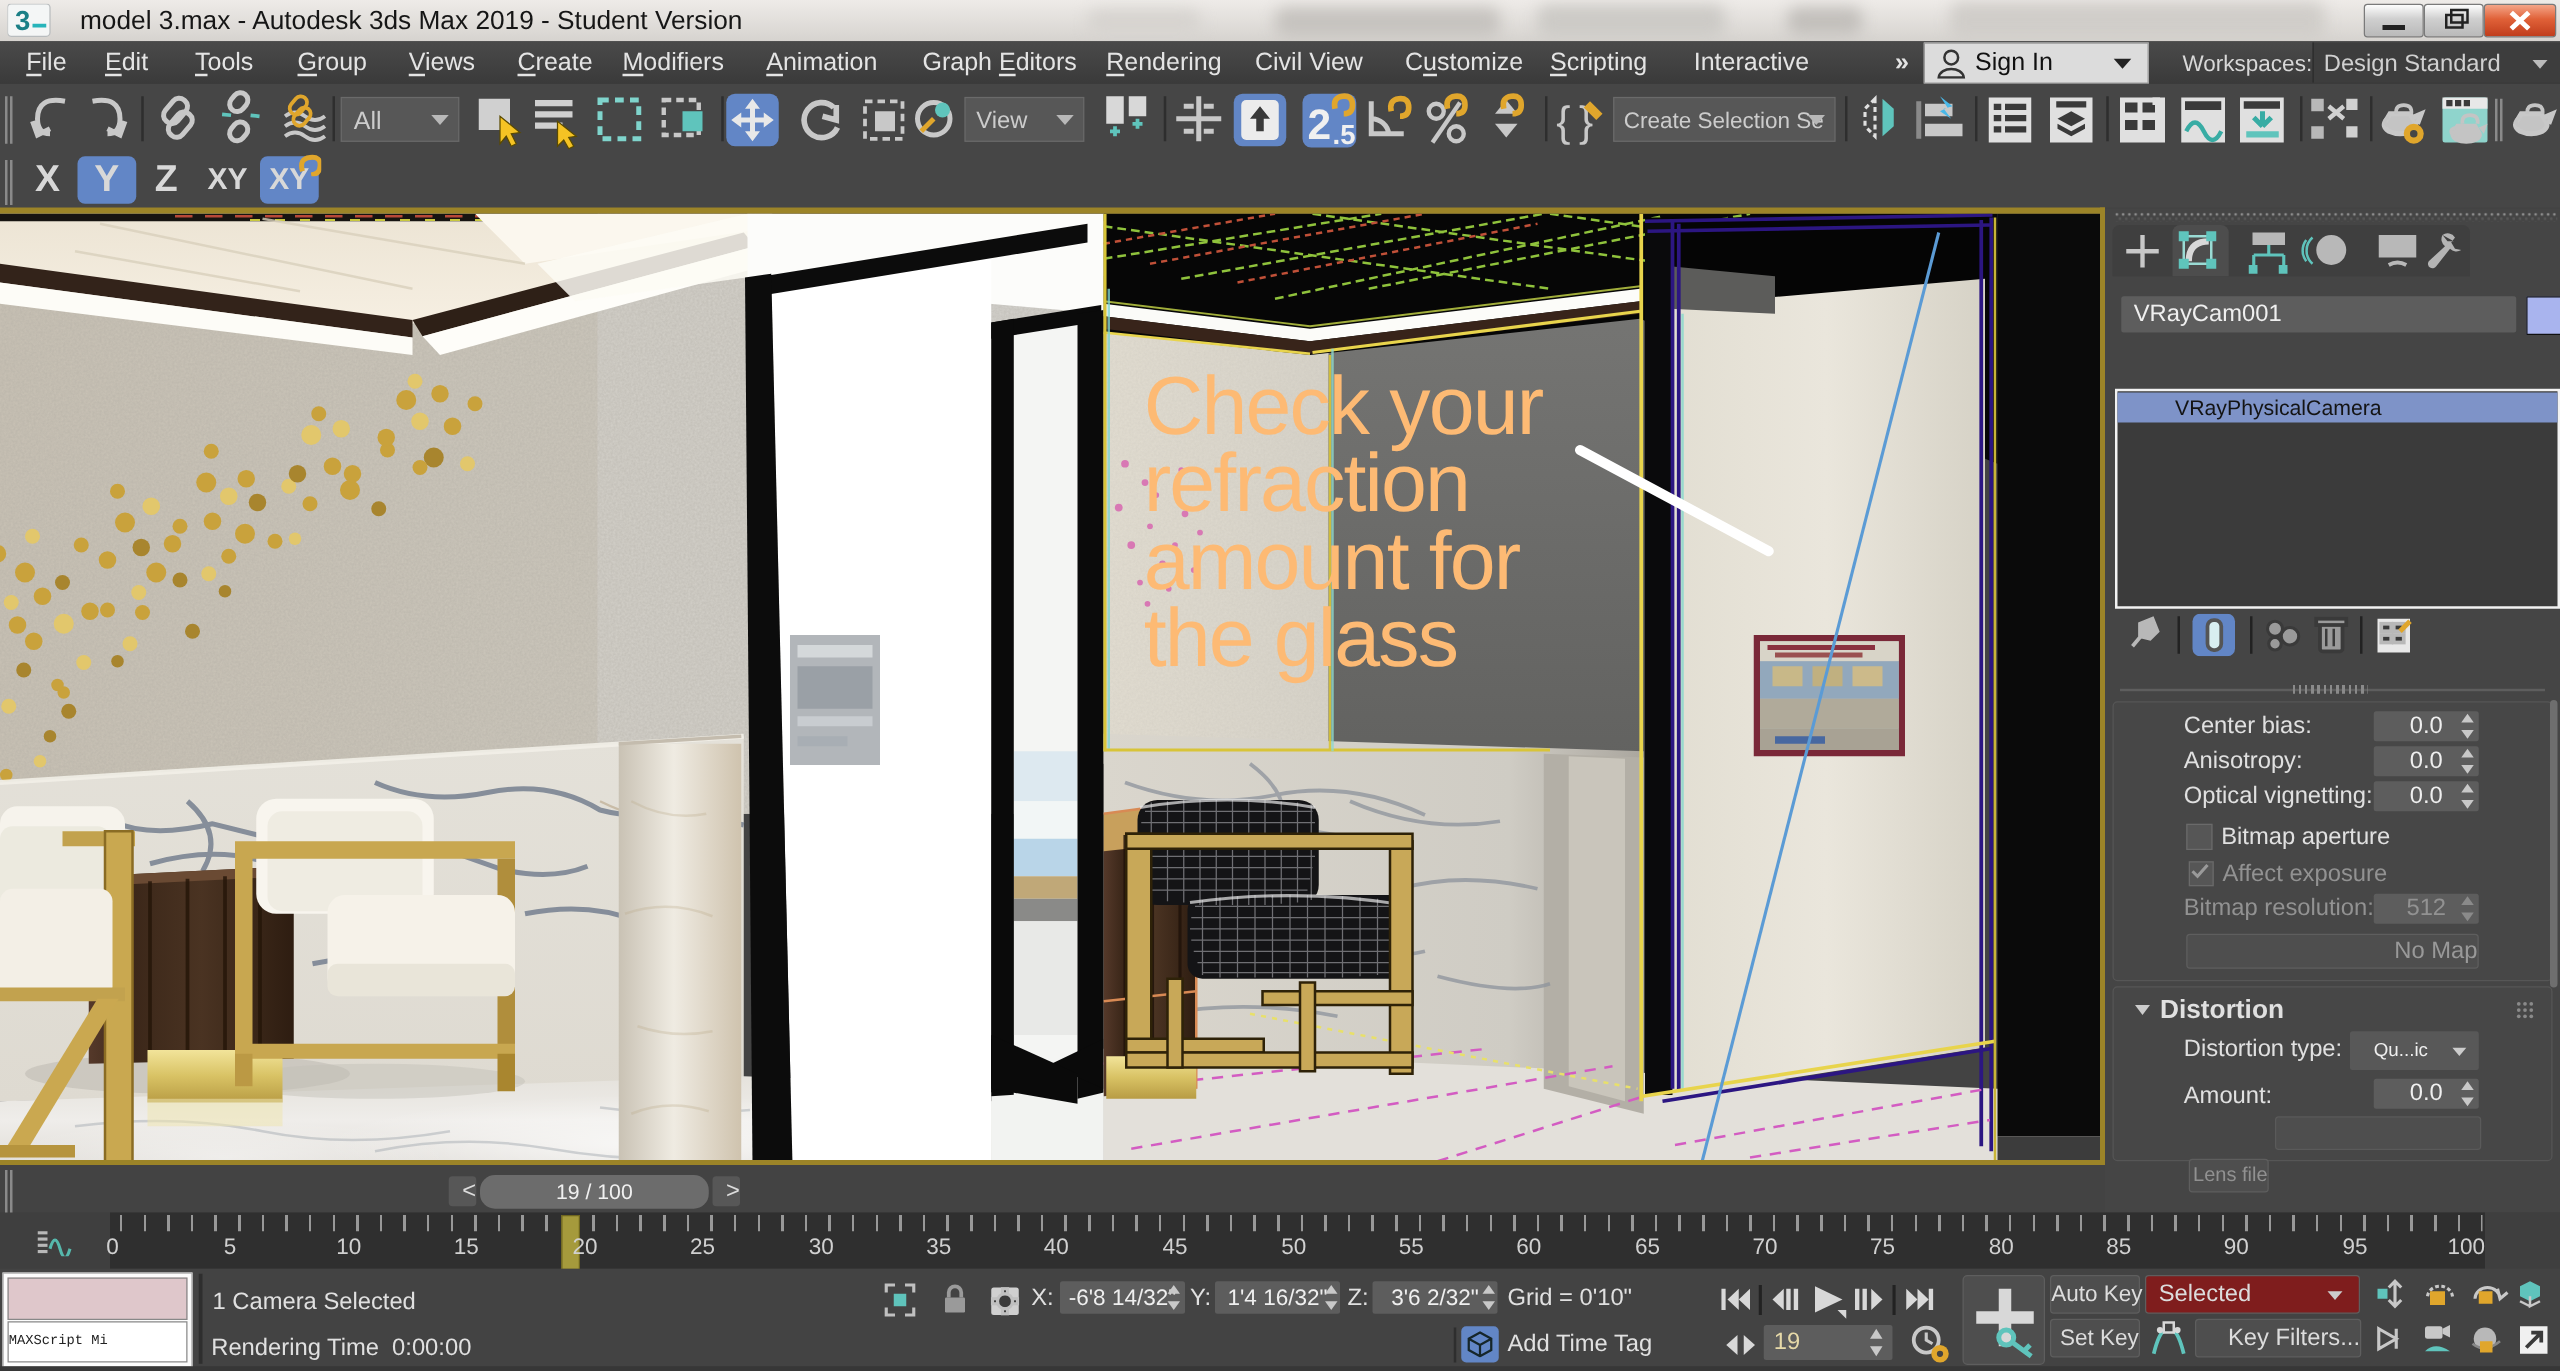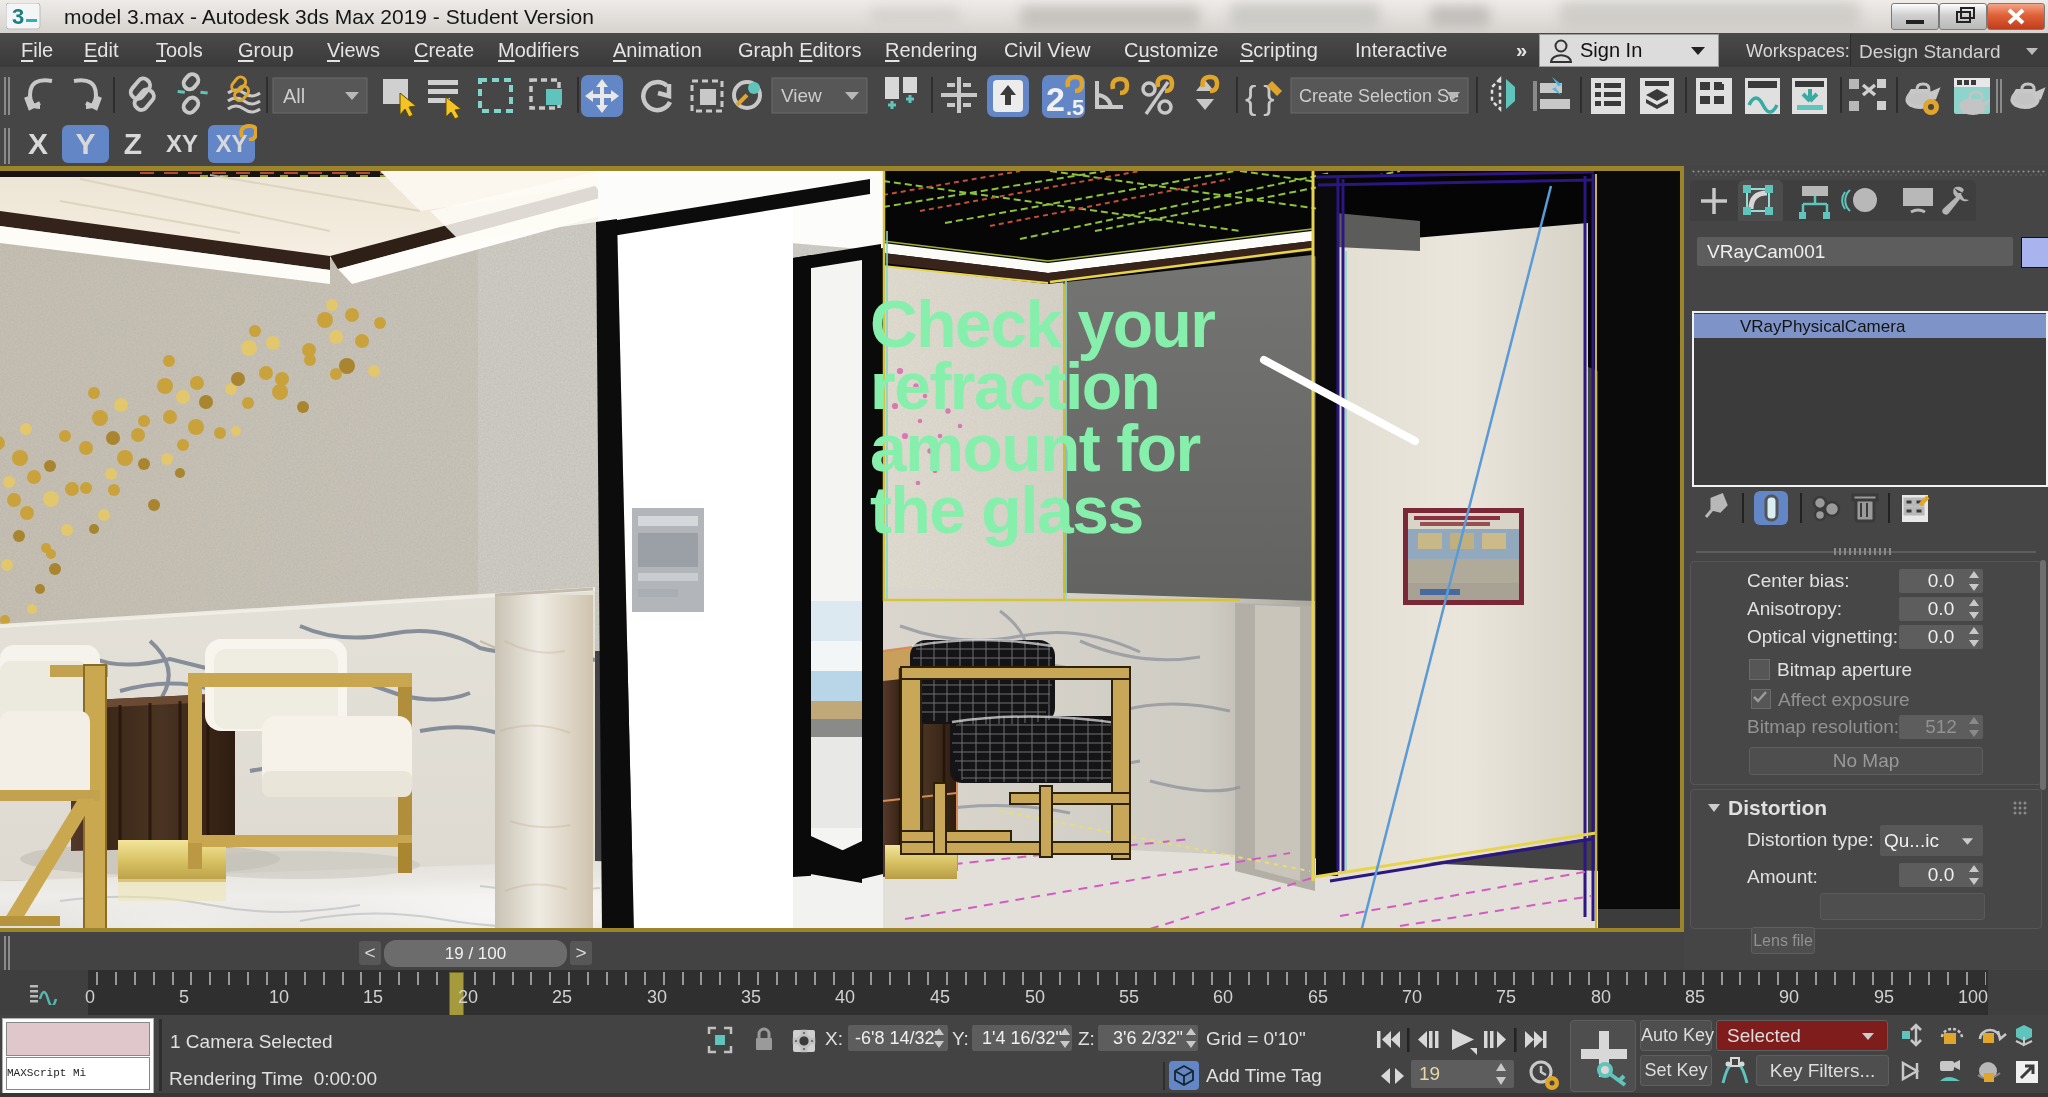--- a/index.html
+++ b/index.html
@@ -28,36 +28,36 @@
   #wsdrop span{position:absolute;left:8px;top:7px;font-size:19px;color:#d0d0d0;}
   
   #toolbar{left:0;top:67px;width:2048px;height:57px;background:#464646;}
   #axisbar{left:0;top:124px;width:2048px;height:42px;background:#464646;}
   .axbtn{position:absolute;top:1px;height:38px;text-align:center;color:#d8d8d8;
      font-size:30px;font-weight:bold;line-height:38px;}
   .axsel{background:#6286c6;border-radius:6px;}
   #vp-topborder{left:0;top:166px;width:1684px;height:5px;background:#9c8428;}
   
   #scene{left:0;top:171px;width:1684px;height:761px;}
-  #overlay-text{left:870px;top:293px;width:430px;color:#86efac;font-size:66px;
-     font-weight:bold;line-height:62px;letter-spacing:-1.5px;}
+  #overlay-text{left:915px;top:293px;width:430px;color:#fdba74;font-size:66px;
+     font-weight:normal;line-height:62px;letter-spacing:-1.5px;}
   #vp-botborder{left:0;top:928px;width:1684px;height:4px;background:#9c8428;}
   #vp-rightborder{left:1680px;top:166px;width:4px;height:766px;background:#9c8428;}
   
   #rightpanel{left:1684px;top:167px;width:364px;height:803px;background:#454545;}
   
   #trackrow{left:0;top:932px;width:1684px;height:38px;background:#434343;}
   #ruler{left:0;top:970px;width:2048px;height:45px;background:#3f3f3f;}
   #ruler-band{position:absolute;left:88px;top:0px;width:1900px;height:45px;background:#2f2f2f;}
   #statusbar{left:0;top:1015px;width:2048px;height:78px;background:#434343;}
   #bottomedge{left:0;top:1093px;width:2048px;height:4px;background:#373737;}
   .fld{position:absolute;background:#5d5d5d;border-radius:2px;color:#efefef;
      font-size:19px;text-align:center;}
   .btn{position:absolute;background:#4e4e4e;border:1px solid #5e5e5e;border-radius:3px;
-     color:#dcdcdc;font-size:19px;text-align:center;}
+     color:#dcdcdc;font-size:19px;text-align:right;}
   .lbl{position:absolute;font-size:19px;color:#e0e0e0;white-space:nowrap;}
 </style>
 </head>
 <body>
 <div class="abs" id="titlebar">
   <div class="blob" style="left:1020px;top:6px;width:180px;height:24px;background:#c6c3bf;"></div>
   <div class="blob" style="left:1230px;top:4px;width:150px;height:26px;background:#cccac6;"></div>
   <div class="blob" style="left:1430px;top:6px;width:60px;height:22px;background:#c2bfbb;"></div>
   <div class="blob" style="left:1560px;top:2px;width:300px;height:30px;background:#d0cdc9;"></div>
   <div class="blob" style="left:870px;top:8px;width:90px;height:20px;background:#d6d3cf;"></div>
@@ -931,21 +931,21 @@
         <circle cx="3" cy="8" r="1.5"></circle>
         <circle cx="8" cy="8" r="1.5"></circle>
         <circle cx="13" cy="8" r="1.5"></circle>
         <circle cx="3" cy="13" r="1.5"></circle>
         <circle cx="8" cy="13" r="1.5"></circle>
         <circle cx="13" cy="13" r="1.5"></circle>
       </g>
     </svg>
   <span class="lbl" style="left:63px;top:662px;">Distortion type:</span>
   <div class="fld" style="left:196px;top:658px;width:103px;height:31px;text-align:left;background:#585858;">
-    <span style="margin-left:4px;font-size:19px;line-height:31px;">Qu...ic</span>
+    <span style="margin-left:19px;font-size:15px;line-height:31px;">Qu...ic</span>
     <svg width="13" height="9" style="position:absolute;right:9px;top:12px" viewBox="0 0 14 9">
         <path d="M1 1 L7 8 L13 1 Z" fill="#ccc"></path>
       </svg>
   </div>
   <span class="lbl" style="left:63px;top:699px;">Amount:</span>
   <div class="fld" style="left:215px;top:696px;width:84px;height:24px;line-height:24px;">0.0</div>
   <div class="btn" style="left:67px;top:760px;width:62px;height:25px;line-height:25px;color:#919191;font-size:16px;white-space:nowrap;">Lens file</div>
   <div class="abs" style="left:136px;top:726px;width:163px;height:25px;background:#4e4e4e;border:1px solid #5a5a5a;border-radius:3px;"></div>
 
   <svg class="abs" style="left:283px;top:402px" width="14" height="24">

